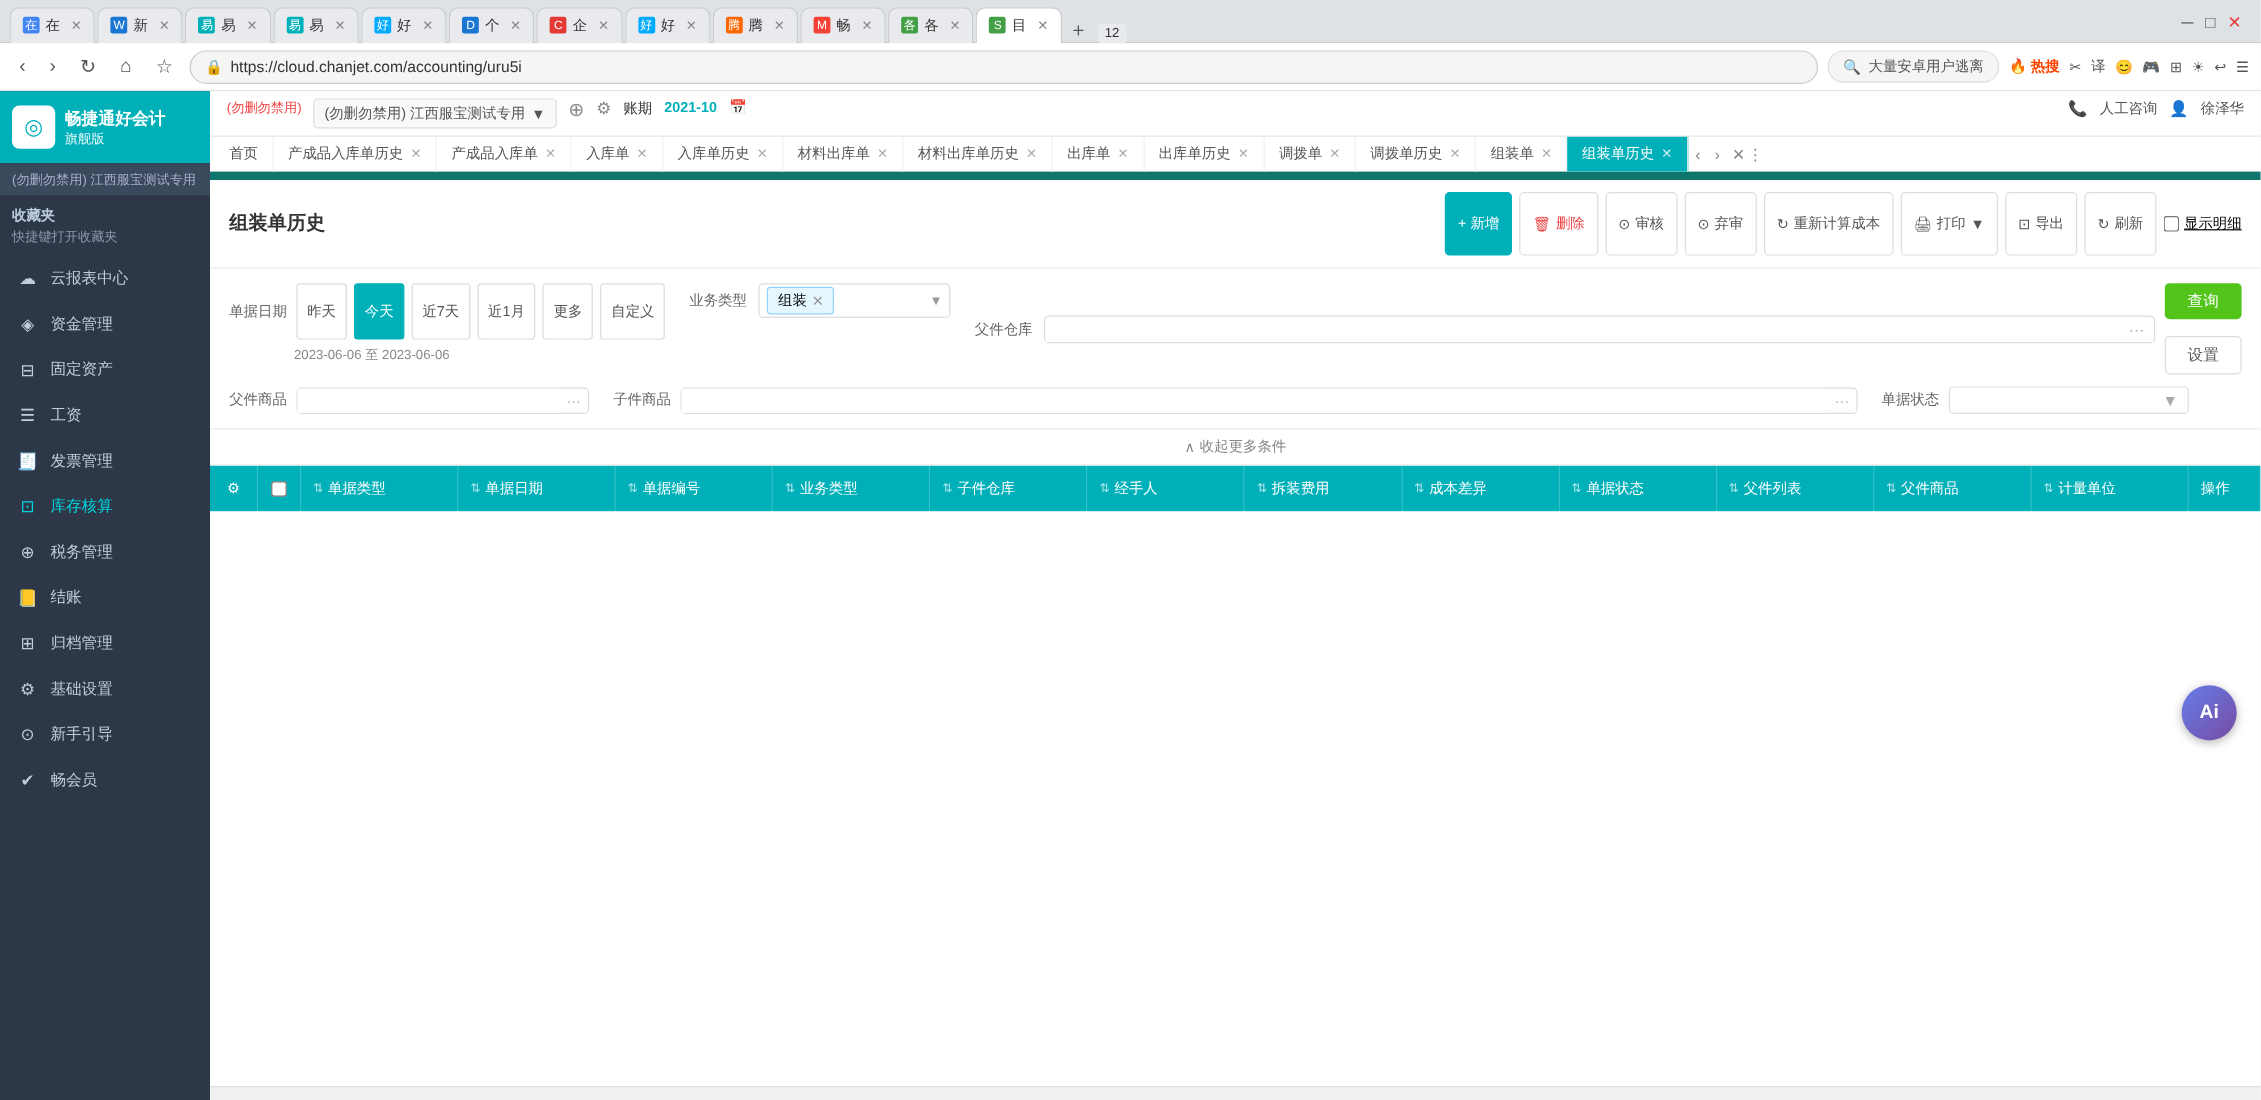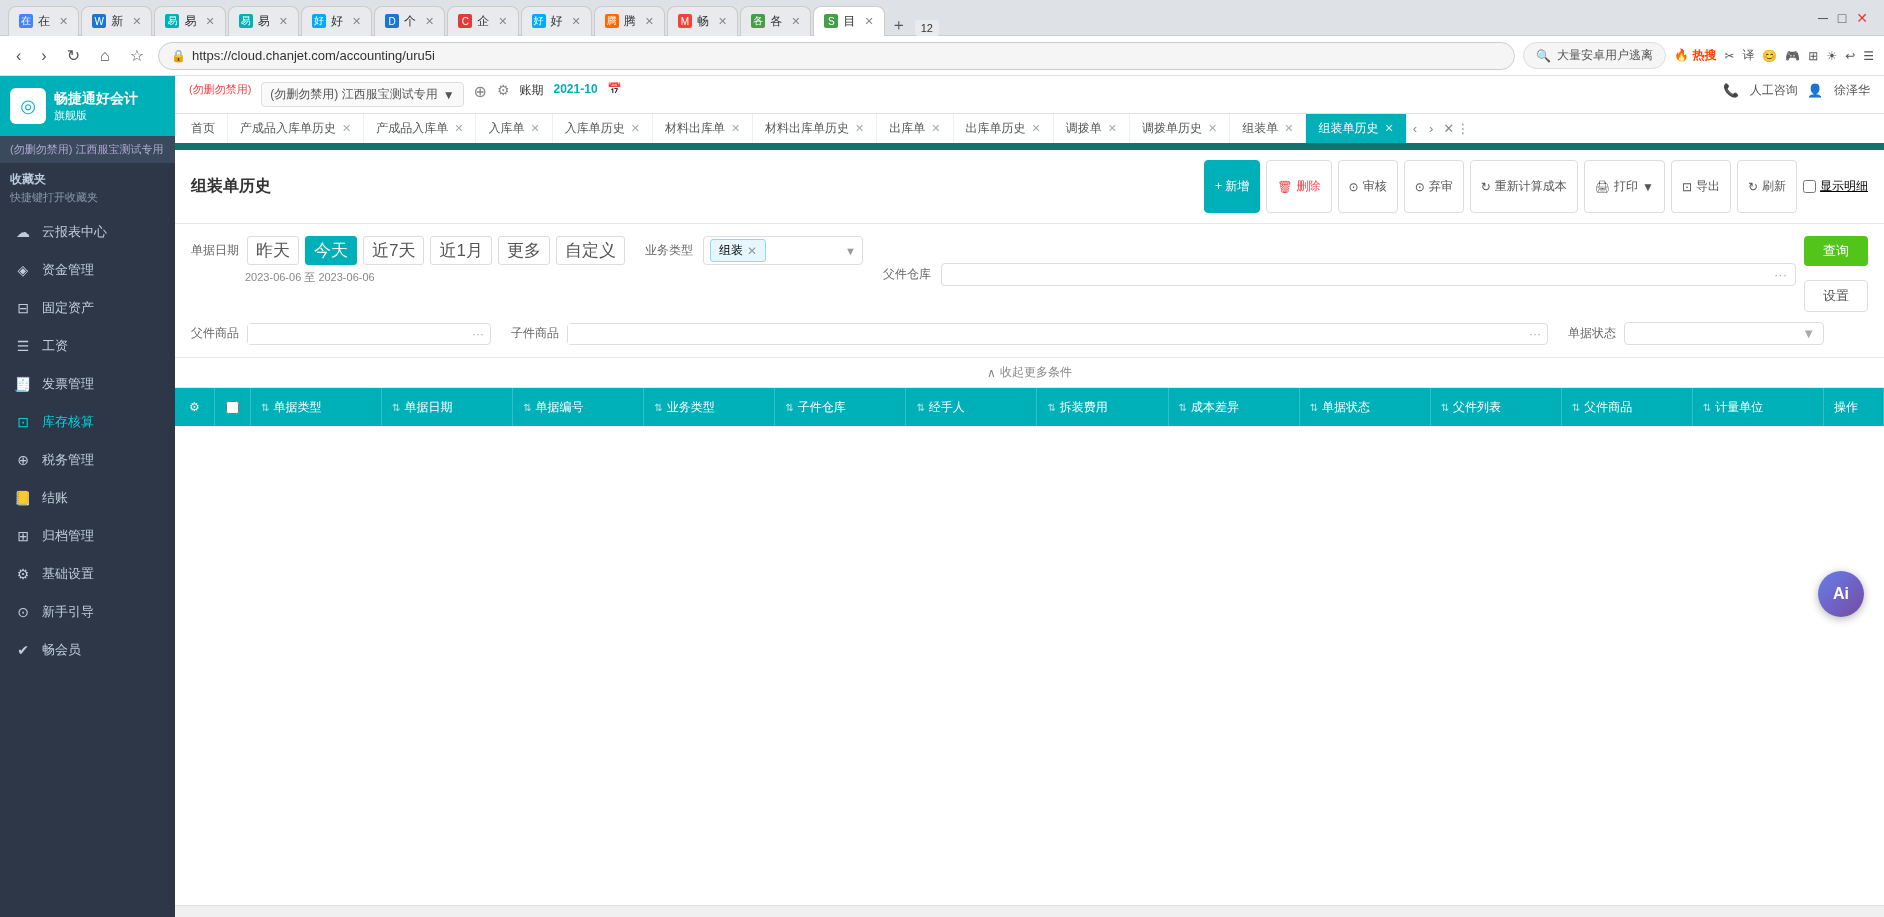--- a/index.html
+++ b/index.html
@@ -225,24 +225,24 @@
 
     
     .filter-area {
       background: #fff;
       padding: 12px 16px;
       border-bottom: 1px solid #e8e8e8;
     }
     .filter-label { color: #666; font-size: 12px; min-width: 50px; }
     .date-filters { display: flex; align-items: center; gap: 6px; }
     .date-btn {
-      padding: 2px 8px;
+      padding: 14px 8px;
       border: 1px solid #ddd;
       border-radius: 3px;
-      font-size: 17px;
+      font-size: 12px;
       cursor: pointer;
       background: #fff;
       color: #555;
     }
     .date-btn.active { background: #00b0b9; color: #fff; border-color: #00b0b9; }
     .date-range { font-size: 11px; color: #888; margin-left: 4px; }
     .tag-item {
       display: inline-flex;
       align-items: center;
       background: #e6f7ff;

